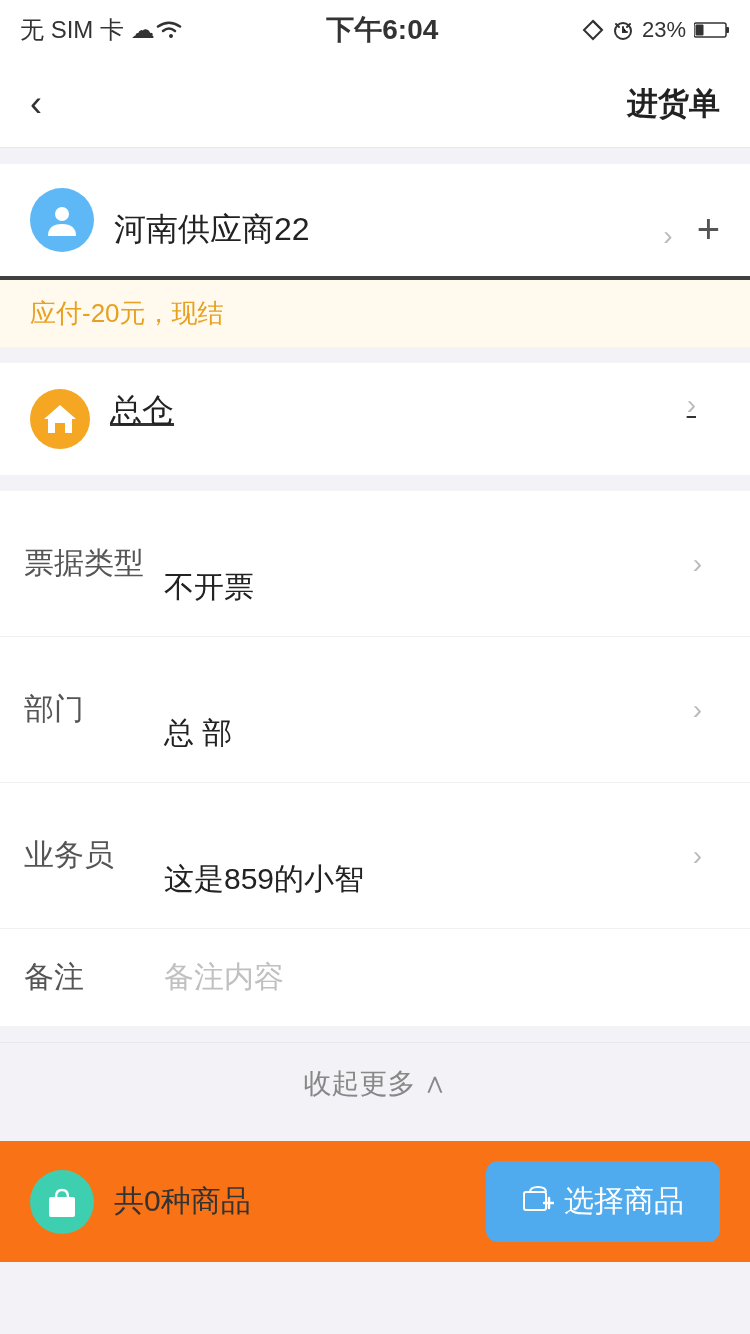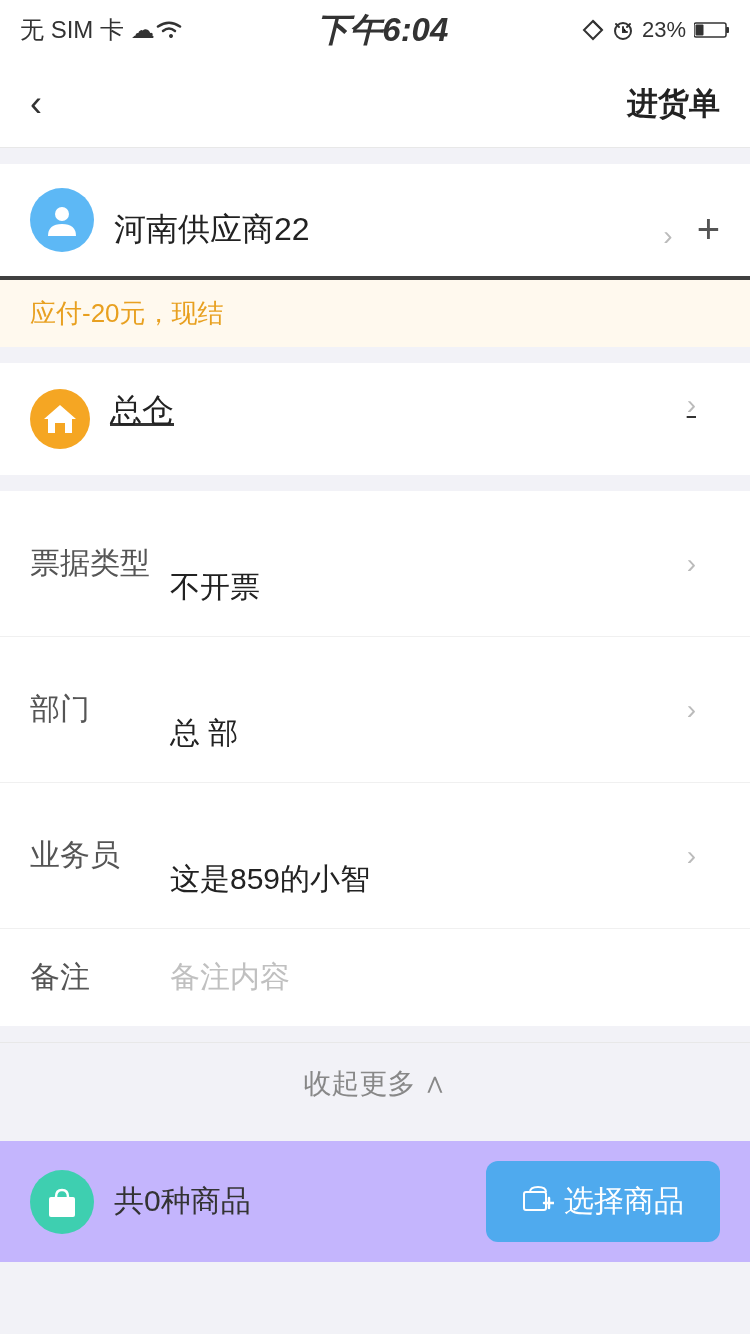--- a/index.html
+++ b/index.html
@@ -20,21 +20,21 @@
       height: 60px;
       background: #fff;
       display: flex;
       align-items: center;
       justify-content: space-between;
       padding: 0 20px;
       font-size: 24px;
       font-weight: 500;
     }
     .status-left { display: flex; align-items: center; }
-    .status-center { font-size: 33px; font-weight: 600; font-style: italic; }
+    .status-center { font-size: 28px; font-weight: 600; }
     .status-right { display: flex; align-items: center; gap: 8px; font-size: 22px; }
 
     
     .nav-bar {
       width: 100%;
       height: 88px;
       background: #fff;
       display: flex;
       align-items: center;
       justify-content: space-between;
@@ -127,21 +127,21 @@
     .warehouse-name {
       flex: 1;
       font-size: 32px;
       color: #222;
     }
 
     
     .form-row {
       display: flex;
       align-items: center;
-      padding: 28px 30px;
+      padding: 28px 24px;
       border-top: 1px solid #f0f0f0;
       background: #fff;
     }
     .form-label {
       font-size: 30px;
       color: #555;
       width: 140px;
       flex-shrink: 0;
     }
     .form-value {
@@ -161,21 +161,21 @@
       background: #f2f2f7;
       text-align: center;
       padding: 22px 12px;
       font-size: 28px;
       color: #888;
       border-top: 1px solid #e8e8e8;
     }
 
     
     .bottom-bar {
-      background: #c4b5fd;
+      background: #f97316;
       display: flex;
       align-items: center;
       padding: 20px 30px;
       margin-top: 0;
     }
     .product-icon {
       width: 64px;
       height: 64px;
       border-radius: 50%;
       background: #3ecfb0;

